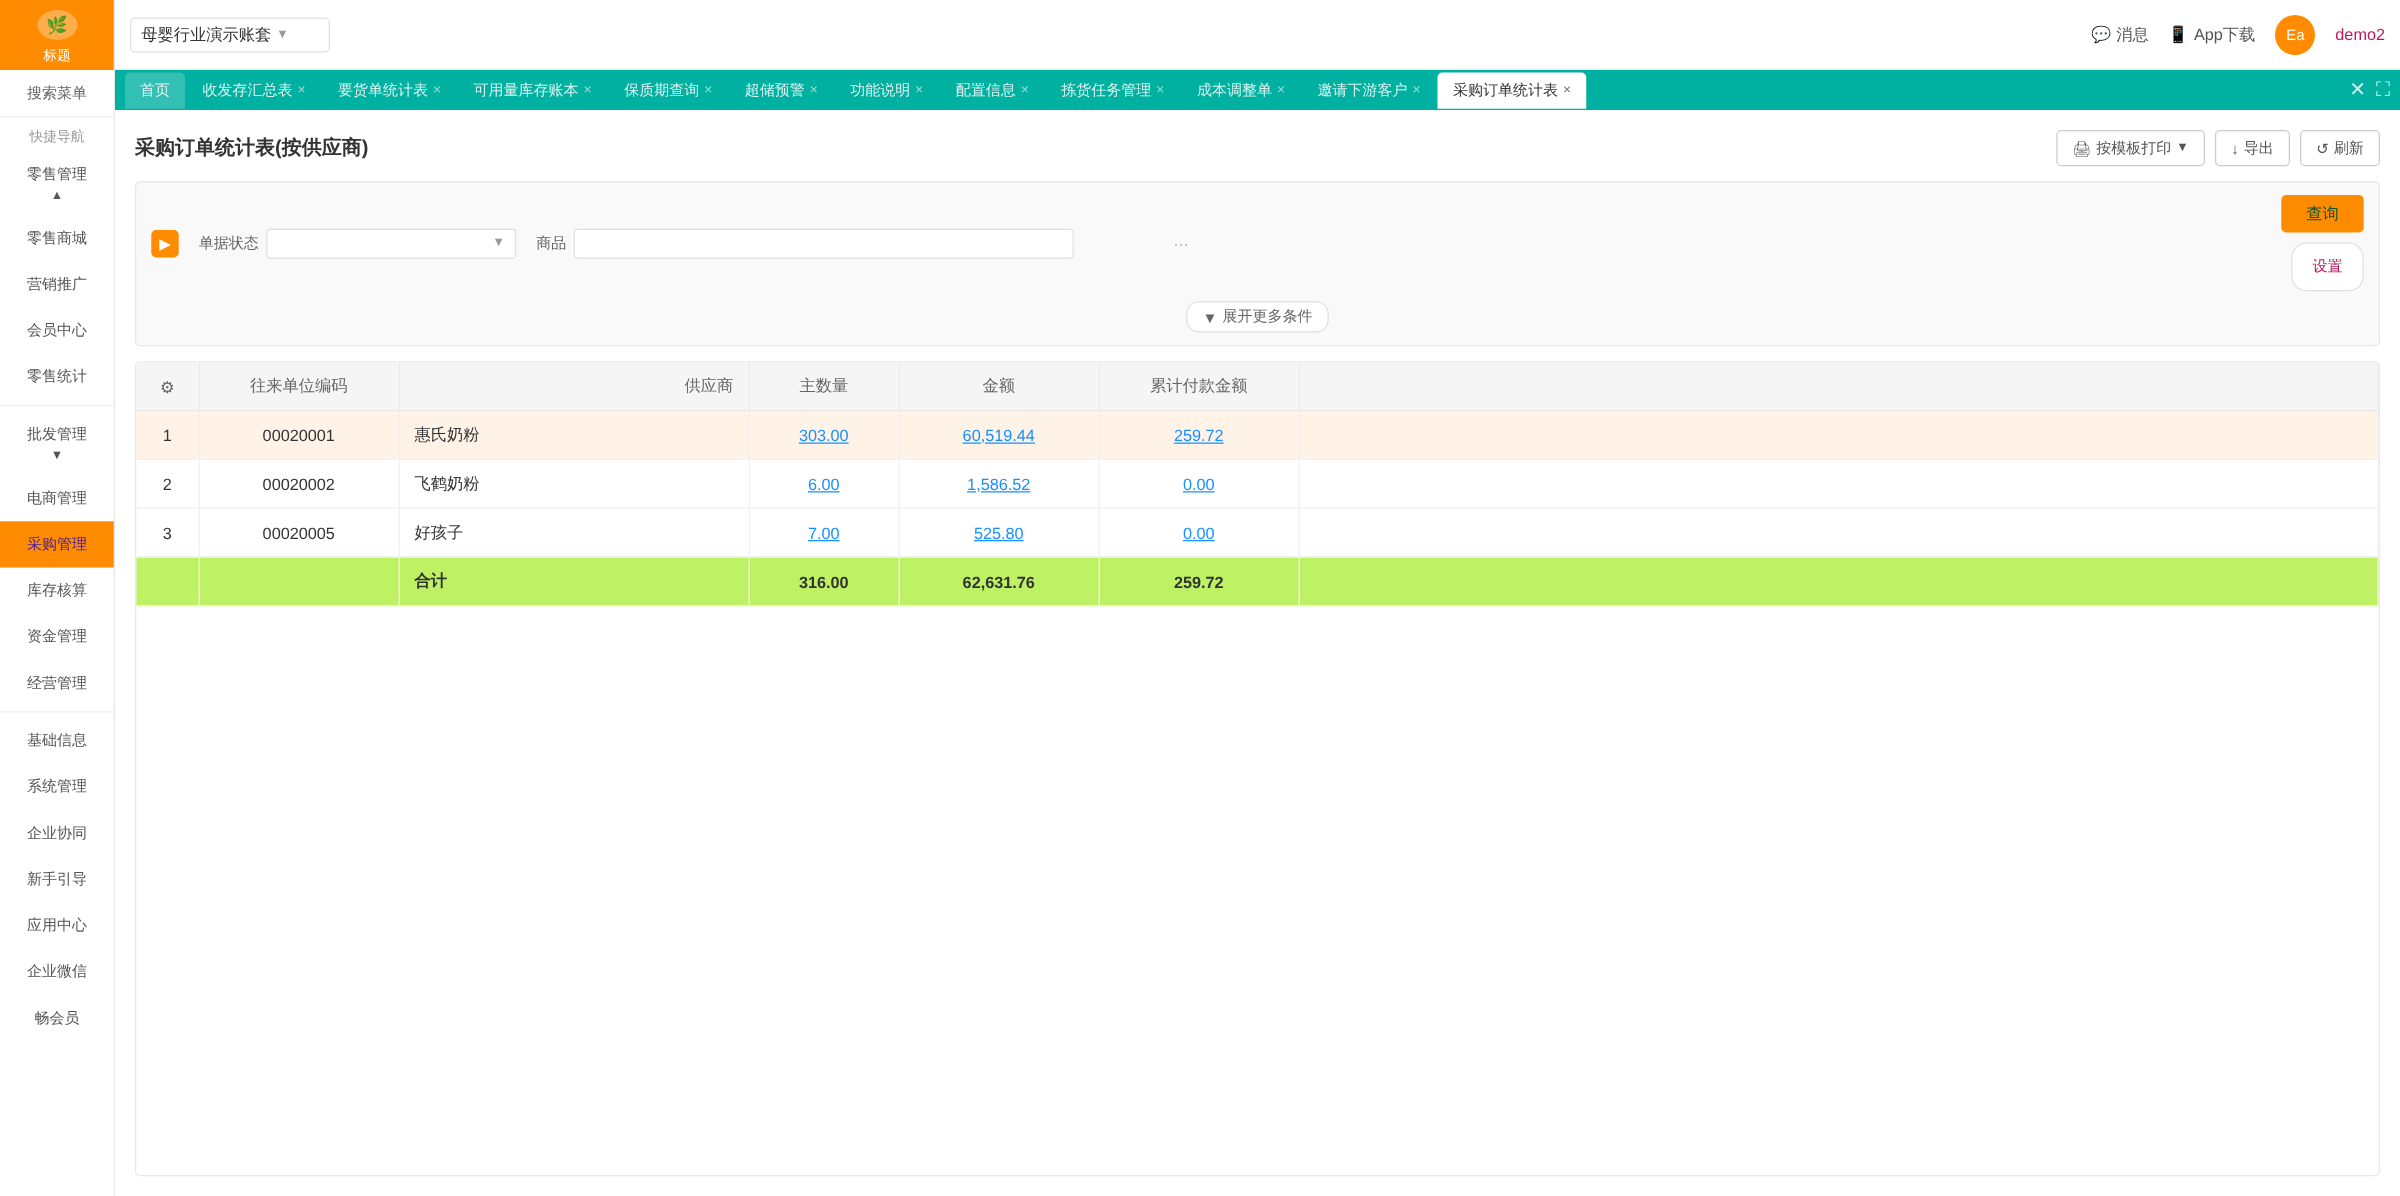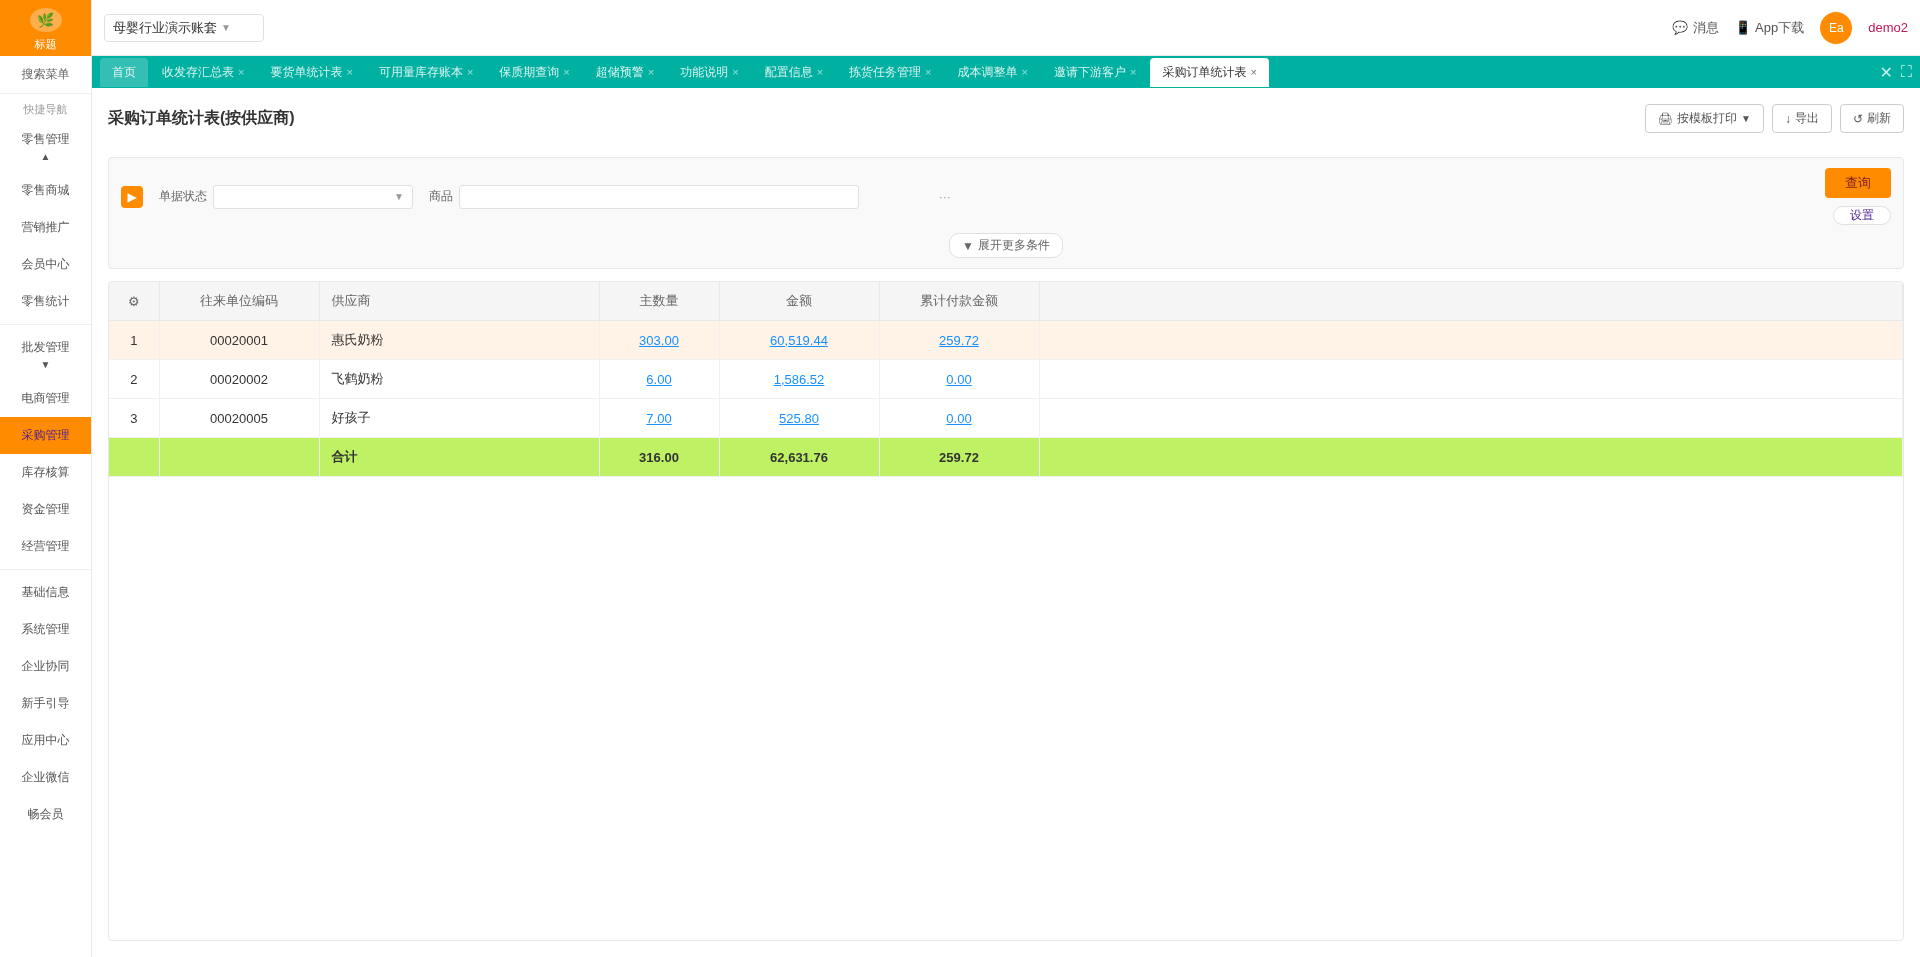--- a/index.html
+++ b/index.html
@@ -34,21 +34,21 @@
     .tabbar { height: 32px; background: #00b0a0; display: flex; align-items: center; padding: 0 8px; gap: 2px; flex-shrink: 0; overflow: hidden; }
     .tab { display: flex; align-items: center; gap: 4px; padding: 6px 12px; border-radius: 4px 4px 0 0; font-size: 12px; color: rgba(255,255,255,0.85); cursor: pointer; white-space: nowrap; position: relative; }
     .tab.active { background: #fff; color: #333; }
     .tab.home { background: rgba(255,255,255,0.2); }
     .tab-close { font-size: 11px; color: inherit; opacity: 0.7; cursor: pointer; }
     .tabbar-actions { margin-left: auto; display: flex; align-items: center; gap: 8px; }
     .tabbar-action-btn { color: #fff; font-size: 16px; cursor: pointer; opacity: 0.8; }
 
     
     .page-content { flex: 1; background: #fff; display: flex; flex-direction: column; overflow: hidden; padding: 16px; }
-    .page-header { display: flex; align-items: center; justify-content: space-between; margin-bottom: 24px; gap: 44px; }
+    .page-header { display: flex; align-items: center; justify-content: space-between; margin-bottom: 12px; gap: 44px; }
     .page-title { font-size: 16px; font-weight: bold; color: #333; }
     .page-actions { display: flex; align-items: center; gap: 8px; }
     .btn-print { display: flex; align-items: center; gap: 4px; padding: 5px 12px; border: 1px solid #ccc; border-radius: 4px; background: #fff; font-size: 12px; color: #555; cursor: pointer; }
     .btn-print .dropdown-arrow { font-size: 10px; }
     .btn-export { display: flex; align-items: center; gap: 4px; padding: 5px 12px; border: 1px solid #ccc; border-radius: 4px; background: #fff; font-size: 12px; color: #555; cursor: pointer; }
     .btn-refresh { display: flex; align-items: center; gap: 4px; padding: 5px 12px; border: 1px solid #ccc; border-radius: 4px; background: #fff; font-size: 12px; color: #555; cursor: pointer; }
 
     
     .filter-bar { background: #f9f9f9; border: 1px solid #e8e8e8; border-radius: 4px; padding: 10px 12px; margin-bottom: 12px; }
     .filter-row { display: flex; align-items: center; gap: 16px; flex-wrap: wrap; }
@@ -58,32 +58,32 @@
     .date-shortcuts { display: flex; align-items: center; gap: 4px; }
     .date-btn { padding: 2px 6px; border: 1px solid #e0e0e0; border-radius: 3px; background: #fff; font-size: 11px; color: #555; cursor: pointer; }
     .date-custom-tag { padding: 2px 6px; border-radius: 3px; background: #ff8c00; color: #fff; font-size: 11px; }
     .date-range { font-size: 11px; color: #666; }
     .filter-select { display: flex; align-items: center; gap: 4px; padding: 4px 8px; border: 1px solid #e0e0e0; border-radius: 3px; background: #fff; font-size: 12px; color: #555; cursor: pointer; min-width: 200px; }
     .filter-select .chevron { font-size: 10px; color: #999; margin-left: auto; }
     .filter-goods { display: flex; align-items: center; gap: 4px; padding: 4px 8px; border: 1px solid #e0e0e0; border-radius: 3px; background: #fff; font-size: 12px; color: #555; cursor: pointer; flex: 1; max-width: 400px; }
     .filter-goods-dots { color: #999; margin-left: auto; }
     .filter-expand-row { display: flex; justify-content: center; margin-top: 8px; }
     .expand-more-btn { display: flex; align-items: center; gap: 4px; font-size: 12px; color: #666; cursor: pointer; padding: 3px 12px; border: 1px solid #e0e0e0; border-radius: 10px; background: #fff; }
-    .search-btn { padding: 6px 20px; background: #ff8c00; color: #7f1d1d; border: none; border-radius: 4px; font-size: 13px; cursor: pointer; }
-    .settings-btn { padding: 0 16px; background: #fff; color: #4c1d95; border: 1px solid #e0e0e0; border-radius: 12px; font-size: 12px; cursor: pointer; display: block; margin-top: 4px; }
+    .search-btn { padding: 6px 20px; background: #ff8c00; color: #14532d; border: none; border-radius: 4px; font-size: 13px; cursor: pointer; }
+    .settings-btn { padding: 10px 16px; background: #fff; color: #be185d; border: 1px solid #e0e0e0; border-radius: 12px; font-size: 12px; cursor: pointer; display: block; margin-top: 4px; }
 
     
     .data-table { width: 100%; border-collapse: collapse; font-size: 13px; }
     .data-table th { background: #f5f5f5; padding: 10px 12px; text-align: center; font-weight: normal; color: #666; border-bottom: 1px solid #e8e8e8; border-right: 1px solid #e8e8e8; white-space: nowrap; }
     .data-table td { padding: 10px 12px; text-align: center; border-bottom: 1px solid #f0f0f0; border-right: 1px solid #f0f0f0; color: #333; }
     .data-table tr.row-selected td { background: #fff3e8; }
     .data-table .link-val { color: #1890ff; text-decoration: underline; cursor: pointer; }
     .data-table .col-index { width: 50px; }
     .data-table .col-code { width: 160px; }
-    .data-table .col-supplier { width: 280px; text-align: left; }
+    .data-table .col-supplier { width: 280px; text-align: right; }
     .data-table td.col-supplier { text-align: left; }
     .data-table .col-qty { width: 120px; }
     .data-table .col-amount { width: 160px; }
     .data-table .col-paid { width: 160px; }
 
     
     .table-footer { background: #bef264; border-top: 1px solid #e8e8e8; }
     .table-footer td { padding: 10px 12px; font-weight: bold; color: #333; }
 
     

